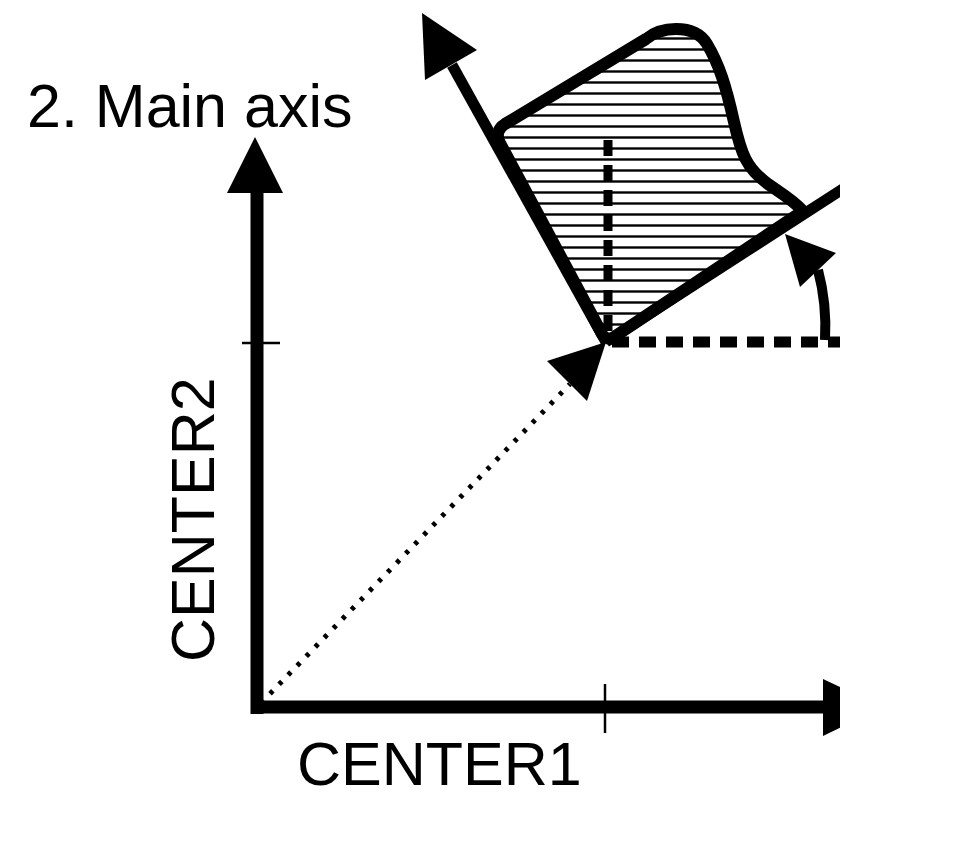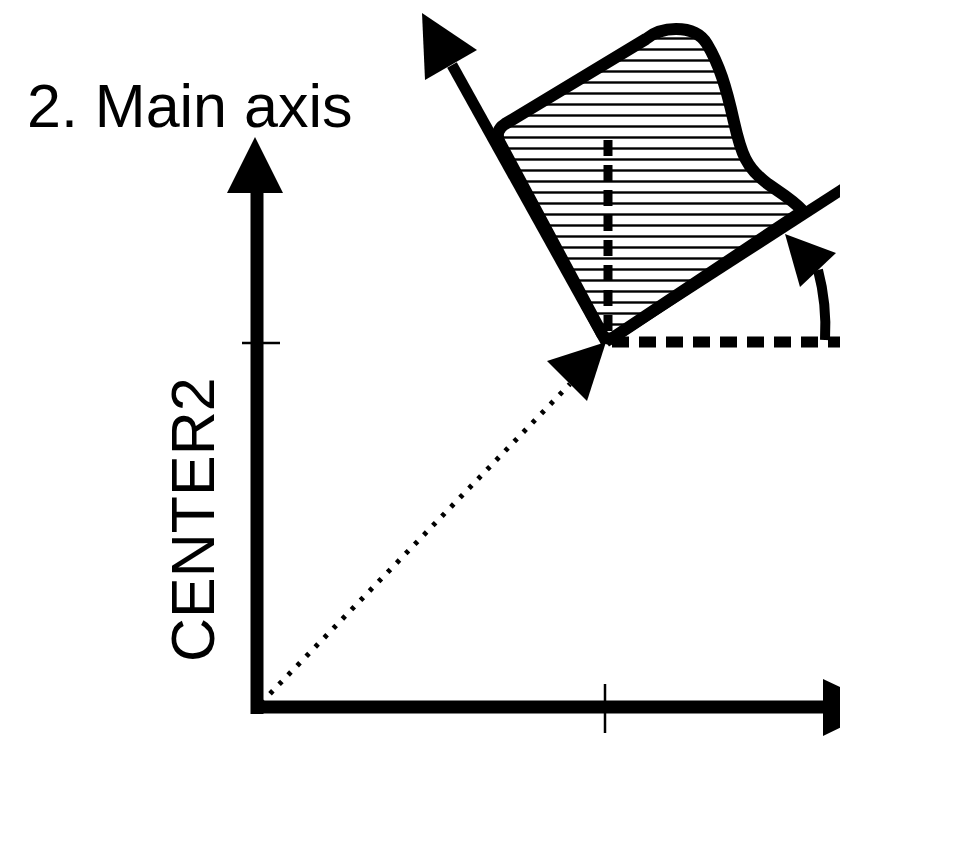--- a/index.html
+++ b/index.html
@@ -87,15 +87,16 @@
     <g>
       <path d="M 825 340 A 222 222 0 0 0 818 270" fill="none" stroke="#000000" stroke-width="10"></path>
       <polygon points="785,234 836,253 800,287" fill="#000000"></polygon>
     </g>
   </svg>
 
   <div class="lbl" style="left:27px;top:76px">2. Main axis</div>
 
   <div class="lbl rot" style="left:163px;top:662px">CENTER2</div>
 
+  <div class="lbl" style="left:297px;top:734px">CENTER1</div>
 
 
 </div>
 
 </body></html>

